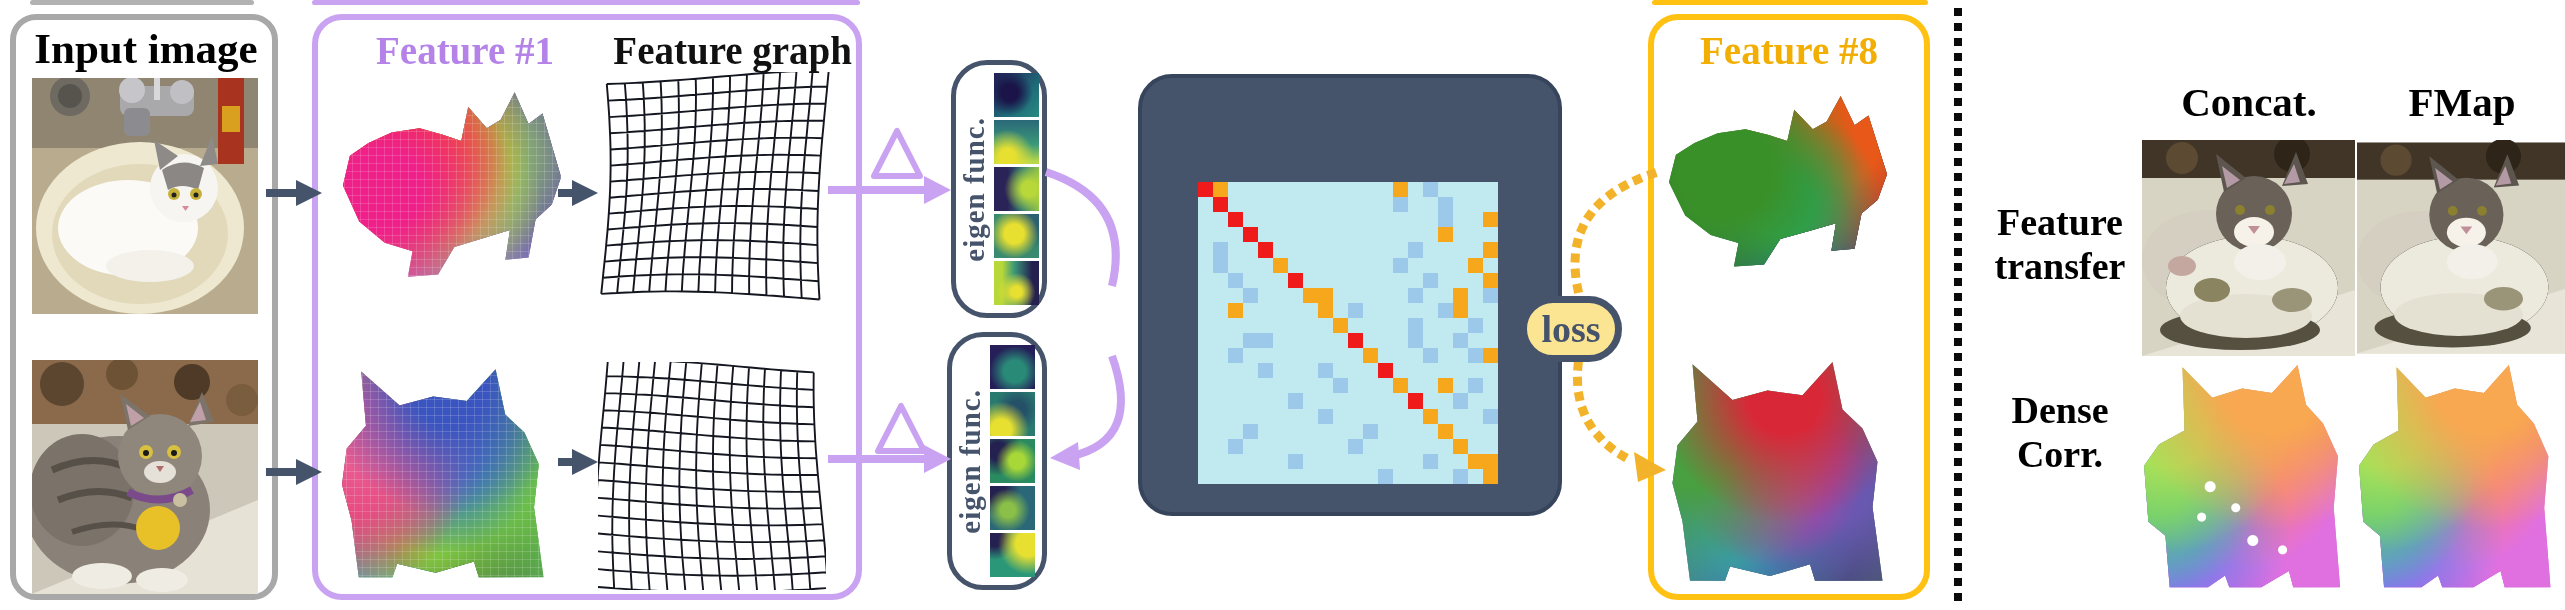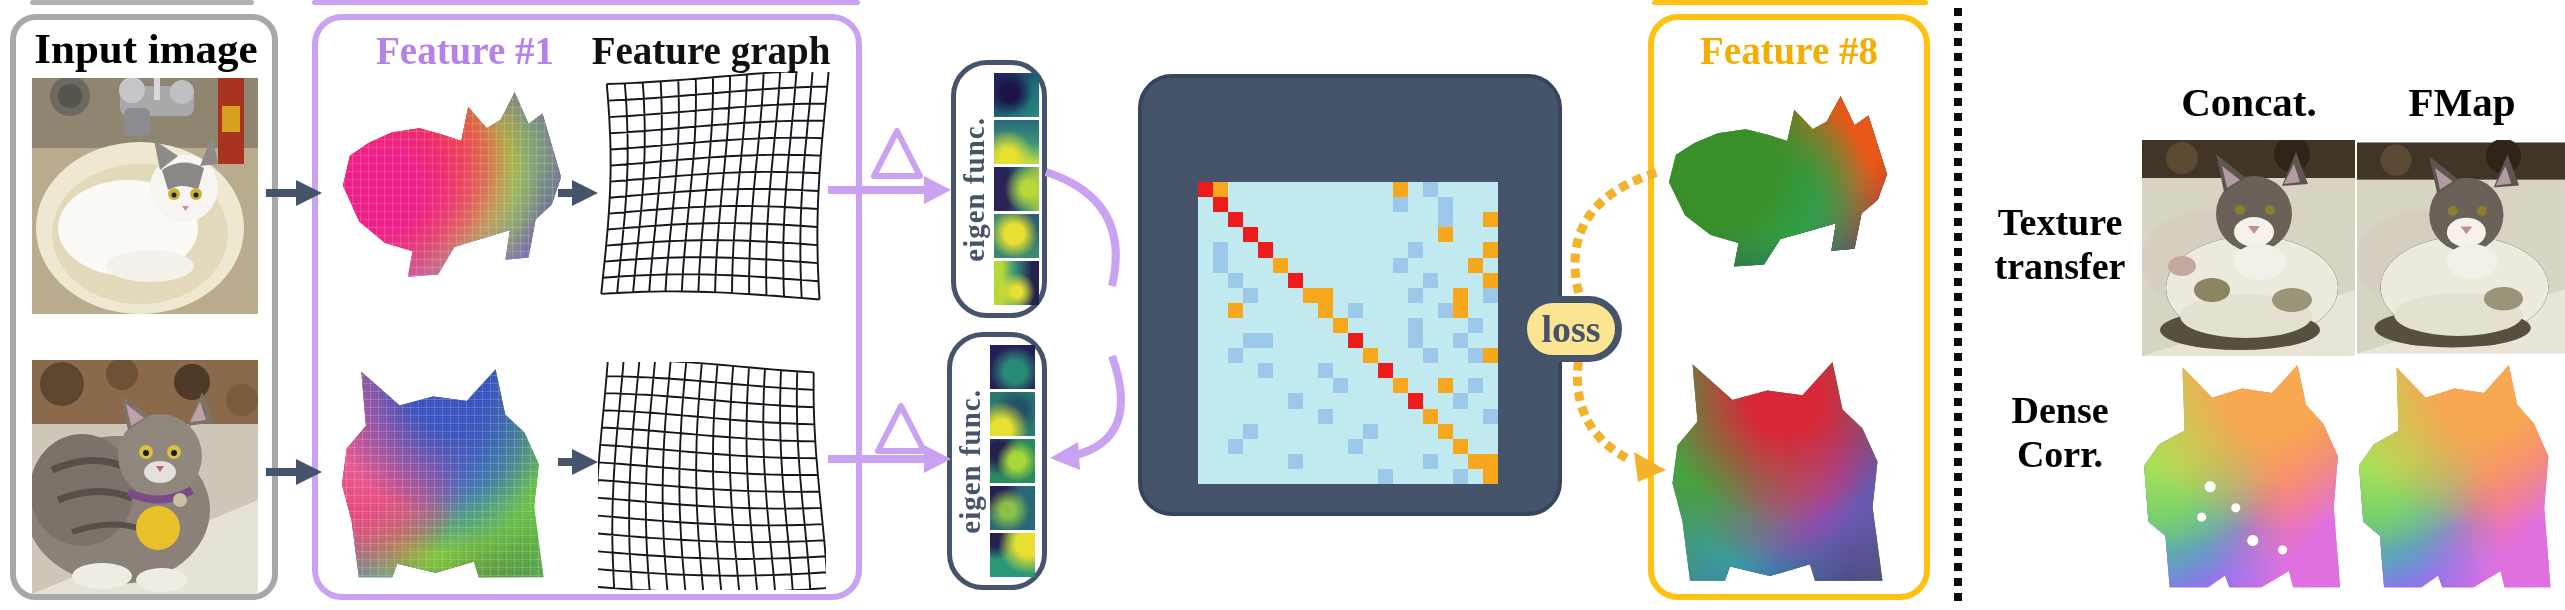--- a/index.html
+++ b/index.html
@@ -17,21 +17,21 @@
   .panel{position:absolute;background:#fff;box-sizing:border-box;}
   .input-box{left:10px;top:14px;width:268px;height:586px;border:6px solid var(--gray-border);border-radius:26px;}
   .f1-box{left:312px;top:14px;width:550px;height:586px;border:6px solid var(--accent-purple);border-radius:30px;}
   .f2-box{left:1648px;top:14px;width:282px;height:586px;border:6px solid var(--gold);border-radius:30px;}
   .fmap-box{left:1138px;top:74px;width:424px;height:442px;background:var(--dark-slate);
             border:4px solid #36445c;border-radius:34px;}
 
   .ptitle{position:absolute;font-weight:bold;text-align:center;white-space:nowrap;}
   .t-input{left:10px;top:24px;width:272px;font-size:43px;color:#000;}
   .t-f1{left:330px;top:28px;width:270px;font-size:39px;color:var(--title-purple);}
-  .t-fg{left:585px;top:28px;width:252px;font-size:39px;color:#111;}
+  .t-fg{left:600px;top:28px;width:252px;font-size:39px;color:#111;text-align:right;}
   .t-f2{left:1668px;top:28px;width:242px;font-size:39px;color:var(--gold-title);}
   .t-fmap{left:1158px;top:86px;width:384px;font-size:31px;line-height:38px;color:#fff;font-weight:bold;text-align:center;}
 
   
   .eigen-box{position:absolute;border:5px solid var(--dark-slate);border-radius:36px;background:#fff;
              box-sizing:border-box;display:flex;align-items:center;}
   .eig1{left:951px;top:60px;width:96px;height:258px;}
   .eig2{left:947px;top:332px;width:100px;height:258px;}
   .eigen-label{writing-mode:vertical-rl;transform:rotate(180deg);font-weight:bold;font-size:29px;
                color:var(--dark-slate);margin-left:2px;letter-spacing:1px;}
@@ -680,21 +680,21 @@
   <div class="panel f2-box"></div>
   <div class="ptitle t-f2">Feature #8</div>
   <div class="feat crouch f2a"></div>
   <div class="feat front  f2b"></div>
 
   <div class="divider"></div>
 
   <div class="col-header ch1">Concat.</div>
   <div class="col-header ch2">FMap</div>
   <div class="row-header rh1">
-    <div>Texture</div>
+    <div>Feature</div>
     <div>transfer</div>
   </div>
   <div class="row-header rh2">
     <div>Dense</div>
     <div>Corr.</div>
   </div>
 
   <svg width="0" height="0" style="position:absolute">
     <defs>
       <g id="tex-cat">

